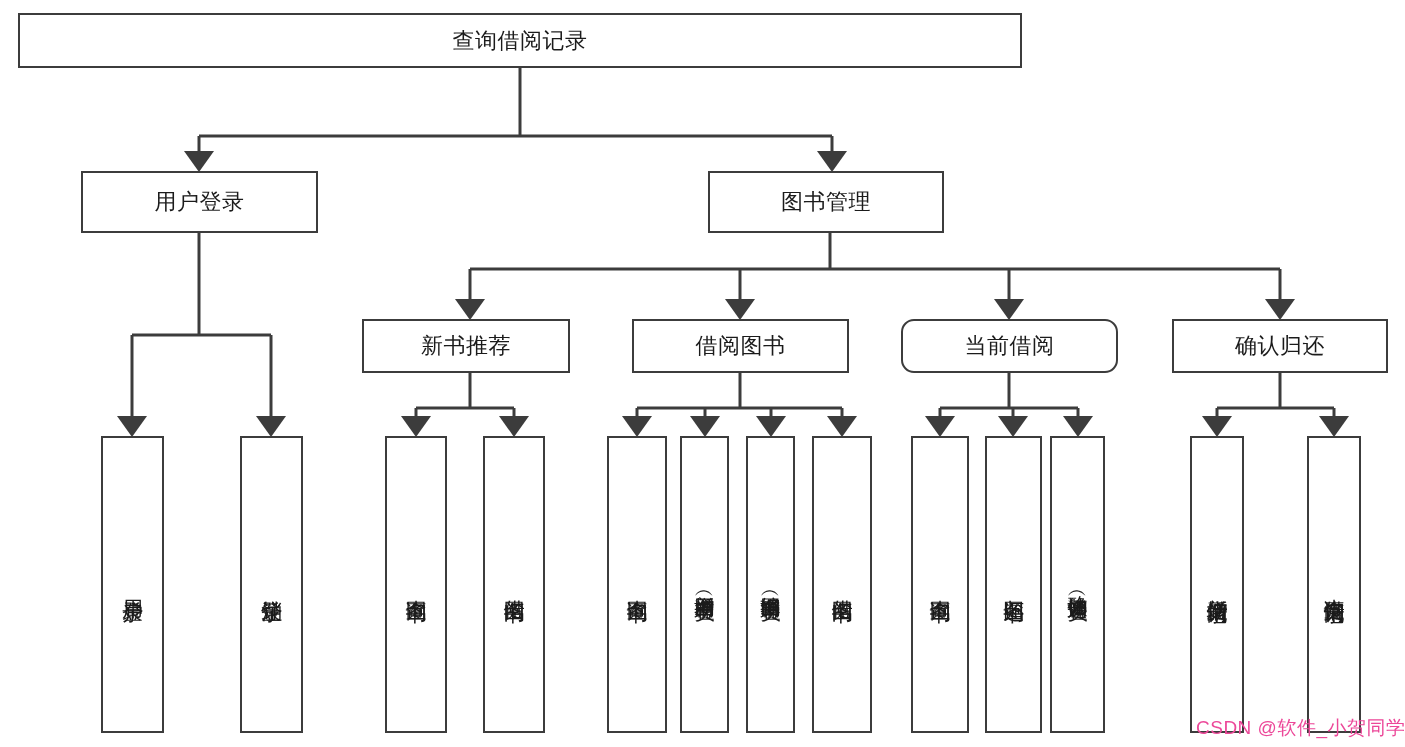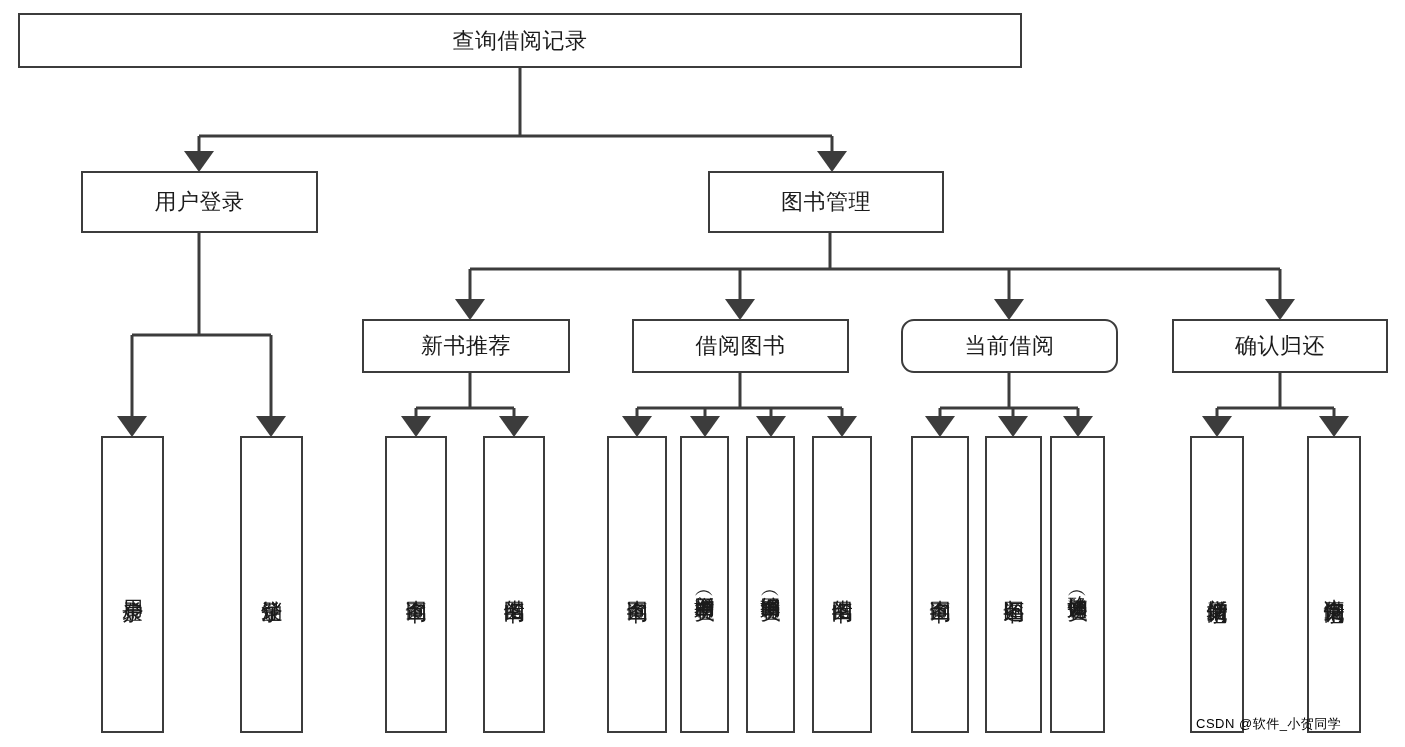--- a/index.html
+++ b/index.html
@@ -53,22 +53,22 @@
   .node .label {
     display: block;
     white-space: pre-line;
   }
   .node.vertical .label {
     writing-mode: vertical-rl;
     text-orientation: upright;
   }
   .watermark {
     position: absolute;
-    font-size: 13px;
-    color: #000000;
+    font-size: 19px;
+    color: #ec4899;
     white-space: nowrap;
     letter-spacing: 0.5px;
   }
 </style>
 </head>
 <body>
 
 <div id="canvas">
 
   <svg class="connectors" viewBox="0 0 1405 747" xmlns="http://www.w3.org/2000/svg">

